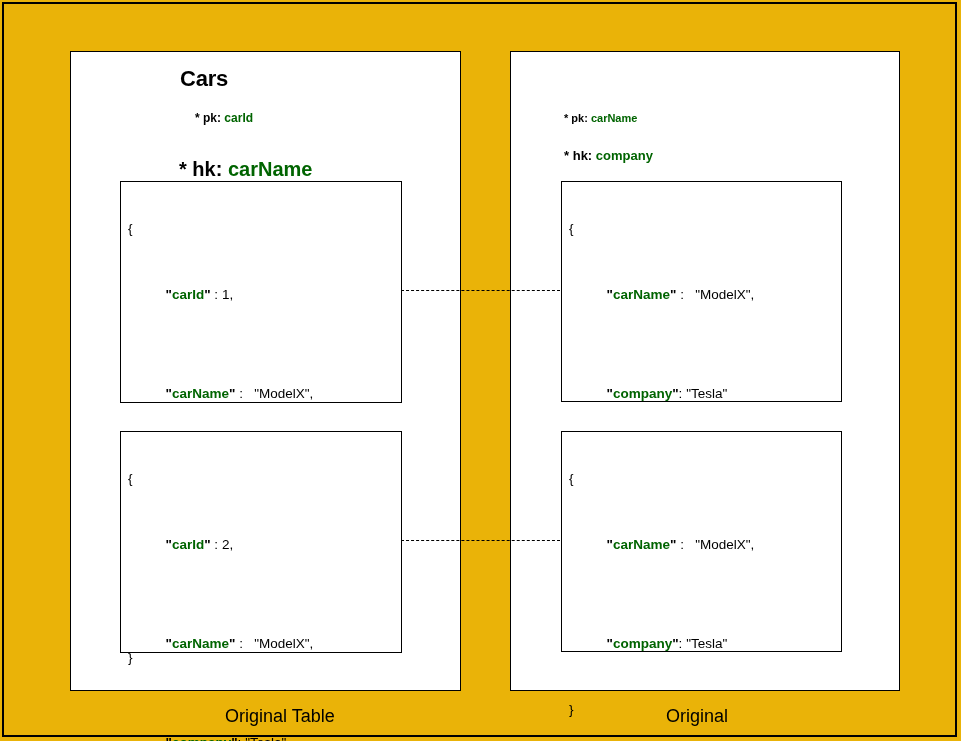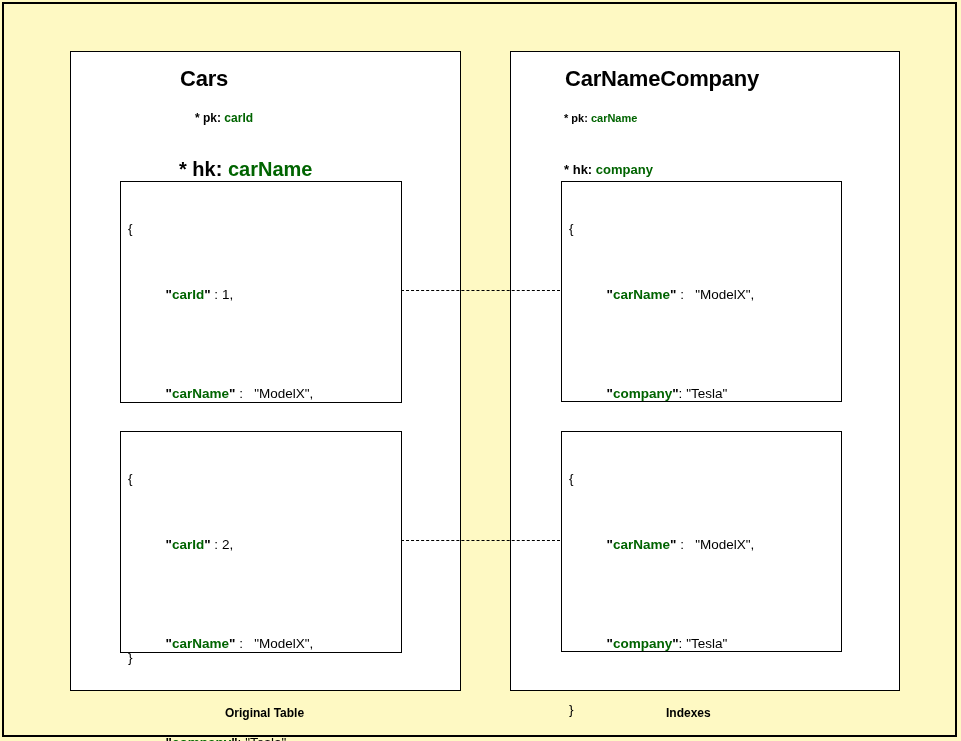--- a/index.html
+++ b/index.html
@@ -8,21 +8,21 @@
     background: #ffffff;
   }
   body {
     font-family: "Liberation Sans", sans-serif;
     color: #000000;
   }
   #canvas {
     position: relative;
     width: 961px;
     height: 741px;
-    background: #fef9c3;
+    background: #eab308;
     overflow: hidden;
   }
   .frame {
     position: absolute;
     left: 2px;
     top: 2px;
     width: 955px;
     height: 735px;
     border: 2px solid #000000;
     box-sizing: border-box;
@@ -52,21 +52,21 @@
     font-weight: bold;
     white-space: nowrap;
     color: #000000;
   }
   .key-line .kname { color: #006400; }
   .key-line .star  { font-weight: bold; }
 
   #left-pk  { left: 124px; top: 59px; font-size: 12px; }
   #left-hk  { left: 108px; top: 106px; font-size: 20px; }
   #right-pk { left: 53px;  top: 60px; font-size: 11px; }
-  #right-hk { left: 53px;  top: 96px; font-size: 13px; margin-top: 14px; }
+  #right-hk { left: 53px;  top: 96px; font-size: 13px; }
 
   .json-box {
     position: absolute;
     border: 1px solid #000000;
     box-sizing: border-box;
     background: #ffffff;
   }
   #left-box-1  { left: 49px; top: 129px; width: 282px; height: 222px; }
   #left-box-2  { left: 49px; top: 379px; width: 282px; height: 222px; }
   #right-box-1 { left: 50px; top: 129px; width: 281px; height: 221px; }
@@ -90,24 +90,23 @@
   .connector {
     position: absolute;
     height: 0;
     border-top: 1.3px dashed #000000;
   }
   #connector-1 { left: 401px; top: 290px; width: 159px; }
   #connector-2 { left: 401px; top: 540px; width: 159px; }
 
   .caption {
     position: absolute;
-    font-size: 12px;
+    font-size: 18px;
     color: #000000;
     white-space: nowrap;
-    font-weight: bold;
   }
   #caption-left  { left: 225px; top: 706px; }
   #caption-right { left: 666px; top: 706px; }
 </style>
 </head>
 <body>
 
 <div id="canvas">
 
   <div class="frame"></div>
@@ -157,21 +156,20 @@
         </div>
         <div class="json-line">
           <span class="q">"</span><span class="k">company</span><span class="q">"</span><span>: </span><span>"Tesla"</span>
         </div>
 
       </div>
     </div>
   </div>
 
   <div class="panel" id="panel-right">
-    <div class="panel-title" id="title-right">CarNameCompany</div>
 
     <div class="key-line" id="right-pk">
       <span class="star">*</span>
       <span>pk:</span>
       <span class="kname">carName</span>
     </div>
 
     <div class="key-line" id="right-hk">
       <span class="star">*</span>
       <span>hk:</span>
@@ -202,15 +200,15 @@
         </div>
         <div class="json-line">}</div>
       </div>
     </div>
   </div>
 
   <div class="connector" id="connector-1"></div>
   <div class="connector" id="connector-2"></div>
 
   <div class="caption" id="caption-left">Original Table</div>
-  <div class="caption" id="caption-right">Indexes</div>
+  <div class="caption" id="caption-right">Original</div>
 
 </div>
 
 </body></html>

